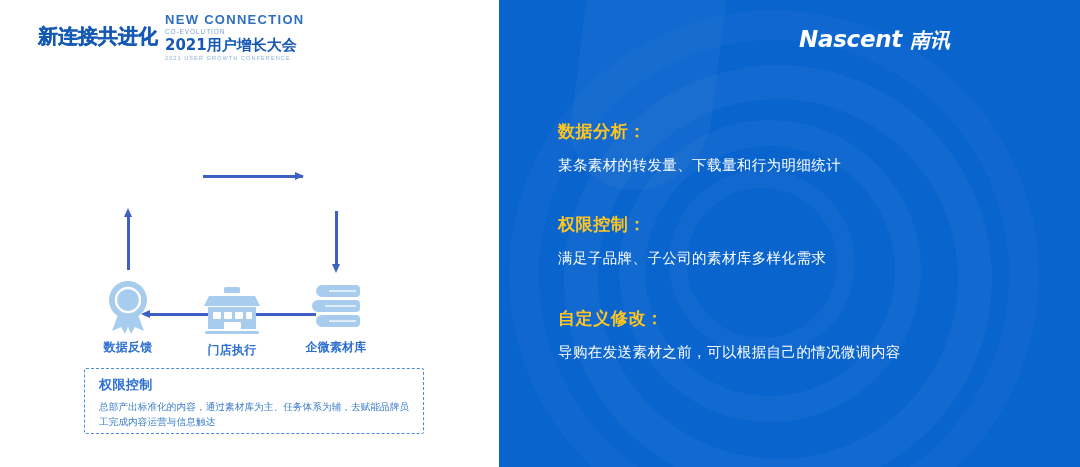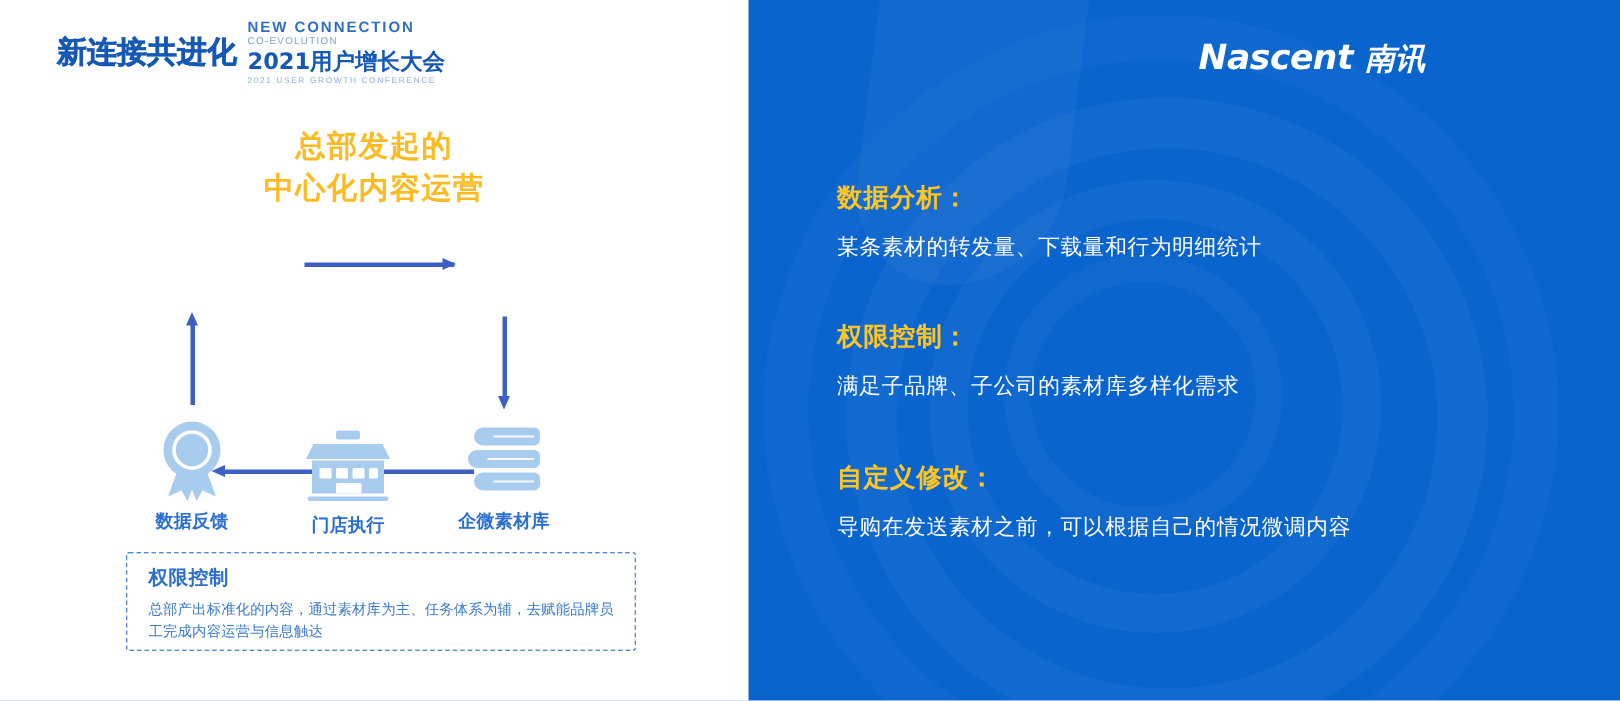--- a/index.html
+++ b/index.html
@@ -34,21 +34,21 @@
   .logo-cn span{
     font-family:"DejaVu Sans",sans-serif;
     font-size:20px;font-weight:bold;
     color:#1559b5;letter-spacing:0px;
     -webkit-text-stroke:0.3px #1559b5;
   }
   .logo-en{
     display:flex;flex-direction:column;justify-content:center;
     line-height:1.12;padding-top:1px;
   }
-  .logo-en .en1{font-size:10px;font-weight:bold;color:#2f6fc0;letter-spacing:1.3px;}
+  .logo-en .en1{font-size:13px;font-weight:bold;color:#2f6fc0;letter-spacing:1.3px;}
   .logo-en .en2{font-size:6.5px;color:#7ba3d4;letter-spacing:0.9px;margin-bottom:2px;}
   .logo-en .cn2{font-size:15px;font-weight:bold;color:#1559b5;letter-spacing:0px;font-family:"DejaVu Sans",sans-serif;}
   .logo-en .en3{font-size:5.6px;color:#8fb2dd;letter-spacing:1.05px;margin-top:1px;}
 
   
   #slide-title{
     position:absolute;left:0;top:83px;width:499px;
     text-align:center;
     font-family:"DejaVu Sans",sans-serif;
     font-size:20px;font-weight:bold;
@@ -200,24 +200,20 @@
         <span>共进化</span>
       </div>
       <div class="logo-en">
         <div class="en1">NEW  CONNECTION</div>
         <div class="en2">CO-EVOLUTION</div>
         <div class="cn2">2021用户增长大会</div>
         <div class="en3">2021 USER GROWTH CONFERENCE</div>
       </div>
     </div>
 
-    <div id="slide-title">
-      <div>总部发起的</div>
-      <div>中心化内容运营</div>
-    </div>
 
     <div id="flow">
 
       <div class="arrow" id="arr-top"></div>
       <div class="arrow" id="arr-right"></div>
       <div class="arrow" id="arr-b1"></div>
       <div class="arrow" id="arr-b2"></div>
       <div class="arrow" id="arr-left"></div>
 
 

